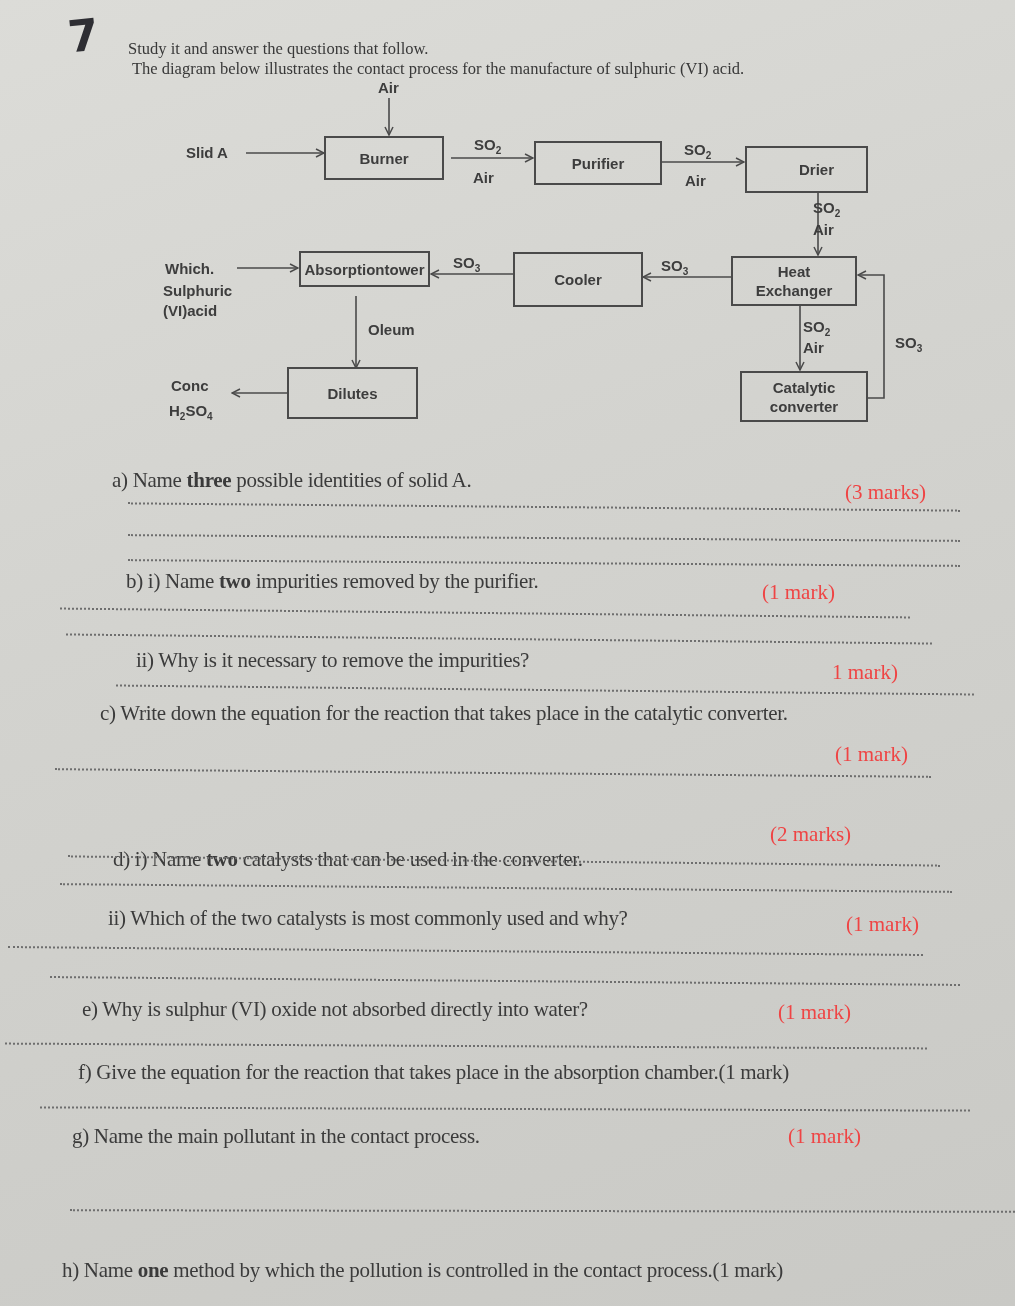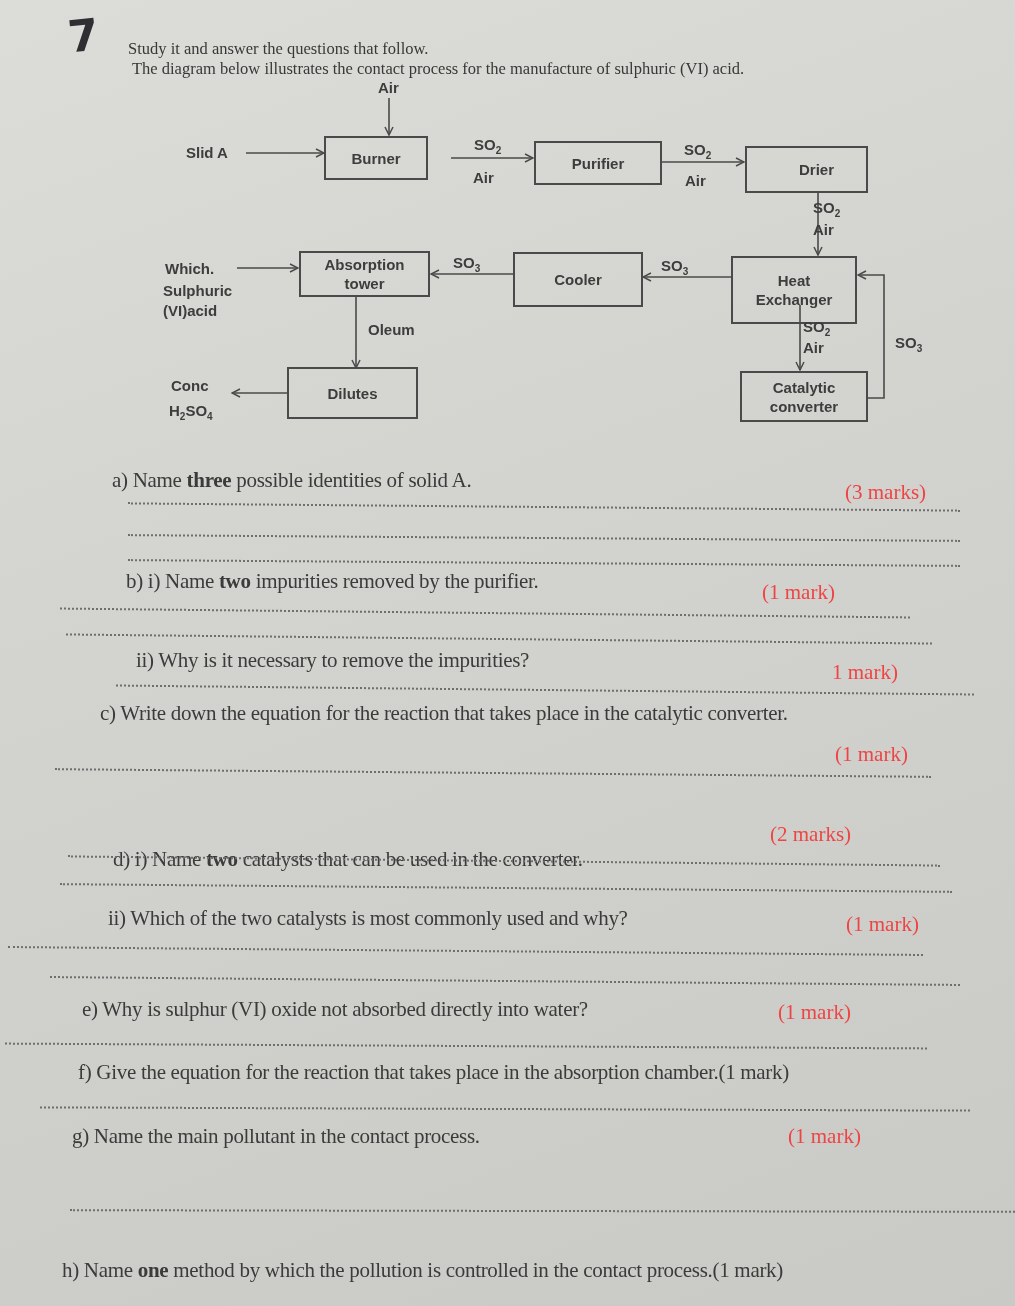--- a/index.html
+++ b/index.html
@@ -70,34 +70,34 @@
       <polyline points="868,398 884,398 884,275 858,275" marker-end="url(#ah)"></polyline>
     </g>
   </svg>
 
   <div class="lbl" style="left:378px; top:78px;">Air</div>
   <div class="lbl" style="left:186px; top:143px;">Slid A</div>
   <div class="lbl" style="left:165px; top:259px;">Which.</div>
   <div class="lbl" style="left:163px; top:281px;">Sulphuric</div>
   <div class="lbl" style="left:163px; top:301px;">(VI)acid</div>
 
-  <div class="box" style="left:324px; top:136px; width:104px; height:44px;">Burner</div>
+  <div class="box" style="left:324px; top:136px; width:120px; height:44px;">Burner</div>
   <div class="box" style="left:534px; top:141px; width:128px; height:44px;">Purifier</div>
   <div class="box" style="left:745px; top:146px; width:123px; height:47px;padding-left:20px;">Drier</div>
 
-  <div class="box" style="left:731px; top:256px; width:126px; height:68px; flex-direction:column;">
+  <div class="box" style="left:731px; top:256px; width:126px; height:50px; flex-direction:column;">
     <span>Heat</span>
     <span>Exchanger</span>
   </div>
   <div class="box" style="left:740px; top:371px; width:128px; height:51px; flex-direction:column;text-align:right;">
     <span>Catalytic</span>
     <span>converter</span>
   </div>
   <div class="box" style="left:513px; top:252px; width:130px; height:55px;">Cooler</div>
-  <div class="box" style="left:299px; top:251px; width:131px; height:46px; flex-direction:column;">
+  <div class="box" style="left:299px; top:251px; width:131px; height:36px; flex-direction:row;">
     <span>Absorption</span>
     <span>tower</span>
   </div>
   <div class="box" style="left:287px; top:367px; width:131px; height:52px;">Dilutes</div>
 
   <div class="lbl" style="left:474px; top:135px;"><span>SO</span><sub>2</sub></div>
   <div class="lbl" style="left:473px; top:168px;">Air</div>
   <div class="lbl" style="left:684px; top:140px;"><span>SO</span><sub>2</sub></div>
   <div class="lbl" style="left:685px; top:171px;">Air</div>
   <div class="lbl" style="left:813px; top:198px;"><span>SO</span><sub>2</sub></div>

